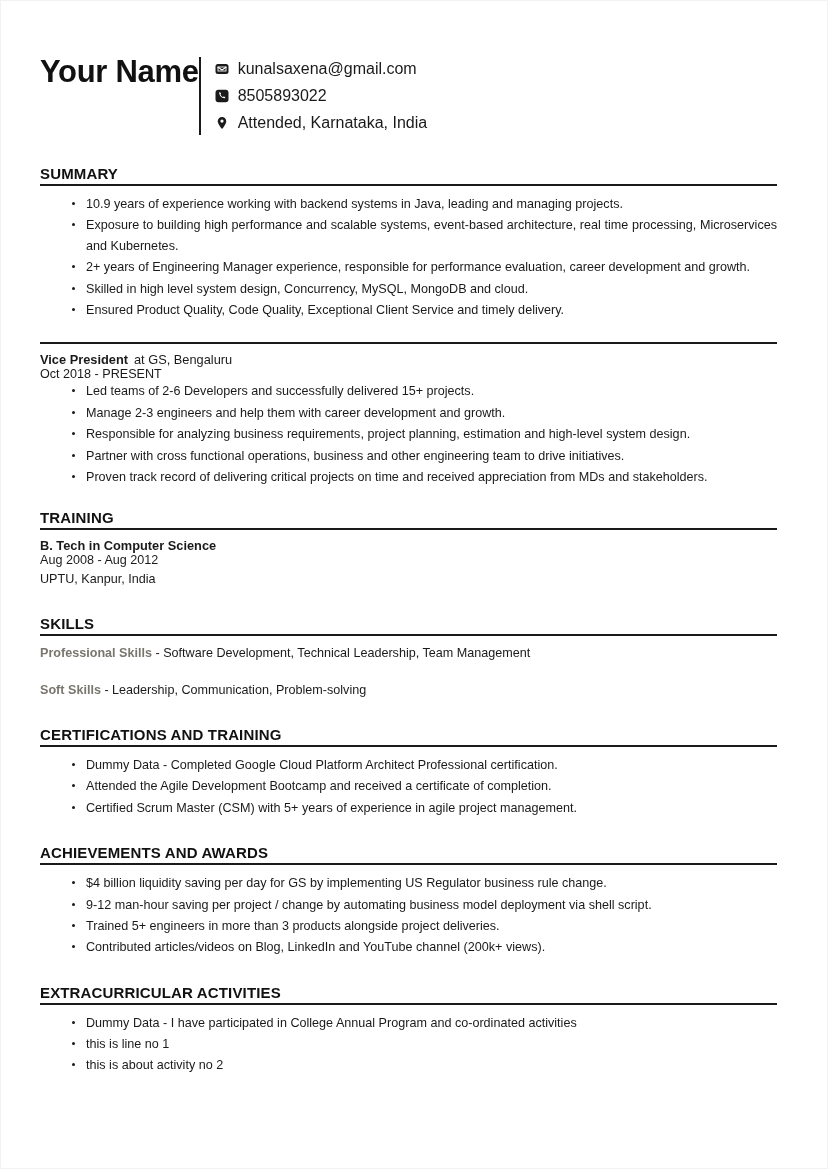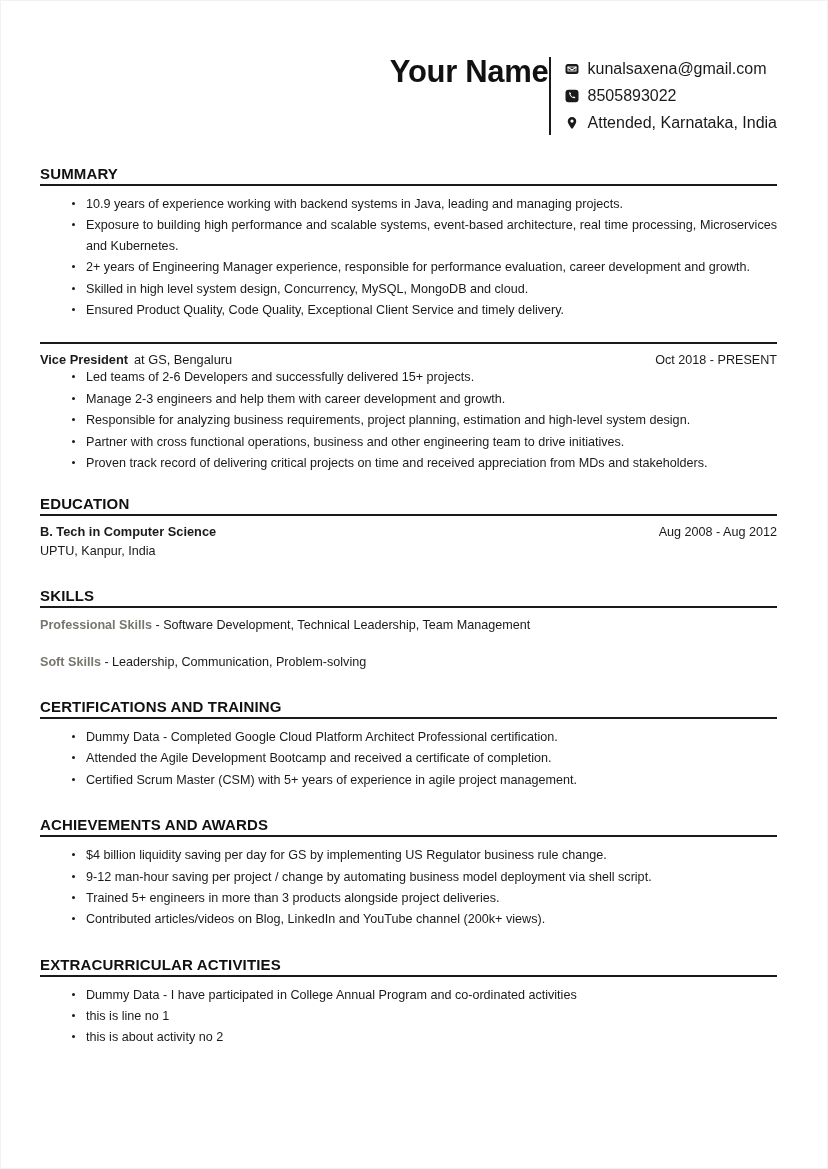--- a/index.html
+++ b/index.html
@@ -27,21 +27,21 @@
     position: absolute;
     left: 39px;
     top: 0;
     width: 737px;
   }
 
   
   .header {
     display: flex;
     align-items: flex-start;
-    justify-content: flex-end;
+    justify-content: flex-start;
     padding-top: 48px;
   }
   .name {
     font-size: 31px;
     font-weight: bold;
     letter-spacing: -0.3px;
     line-height: 1.1;
     color: #111111;
     margin: 0;
     padding-top: 6px;
@@ -120,20 +120,21 @@
     background: #1a1a1a;
   }
   ul.bullets li.justify { text-align: justify; }
 
   
   .entry-head {
     display: flex;
     justify-content: space-between;
     align-items: baseline;
     margin-top: 2px;
+    flex-direction: column;
   }
   .entry-left { font-size: 12.8px; color: #1a1a1a; }
   .entry-role { font-weight: bold; }
   .entry-at { font-weight: normal; margin-left: 6px; }
   .entry-date { font-size: 12.6px; color: #1a1a1a; white-space: nowrap; }
   .entry-sub {
     font-size: 12.6px;
     color: #1a1a1a;
     margin-top: 3px;
     line-height: 1.5;
@@ -227,21 +228,21 @@
       <ul class="bullets exp-bullets">
         <li>Led teams of 2-6 Developers and successfully delivered 15+ projects.</li>
         <li>Manage 2-3 engineers and help them with career development and growth.</li>
         <li>Responsible for analyzing business requirements, project planning, estimation and high-level system design.</li>
         <li>Partner with cross functional operations, business and other engineering team to drive initiatives.</li>
         <li>Proven track record of delivering critical projects on time and received appreciation from MDs and stakeholders.</li>
       </ul>
     </div>
 
     <div class="section">
-      <div class="section-title">EDUCATION</div>
+      <div class="section-title">TRAINING</div>
       <div class="section-rule"></div>
 
       <div class="entry-head">
         <div class="entry-left entry-role">B. Tech in Computer Science</div>
         <div class="entry-date">Aug 2008 - Aug 2012</div>
       </div>
       <div class="entry-sub">UPTU, Kanpur, India</div>
     </div>
 
     <div class="section" style="margin-top:26px;">

